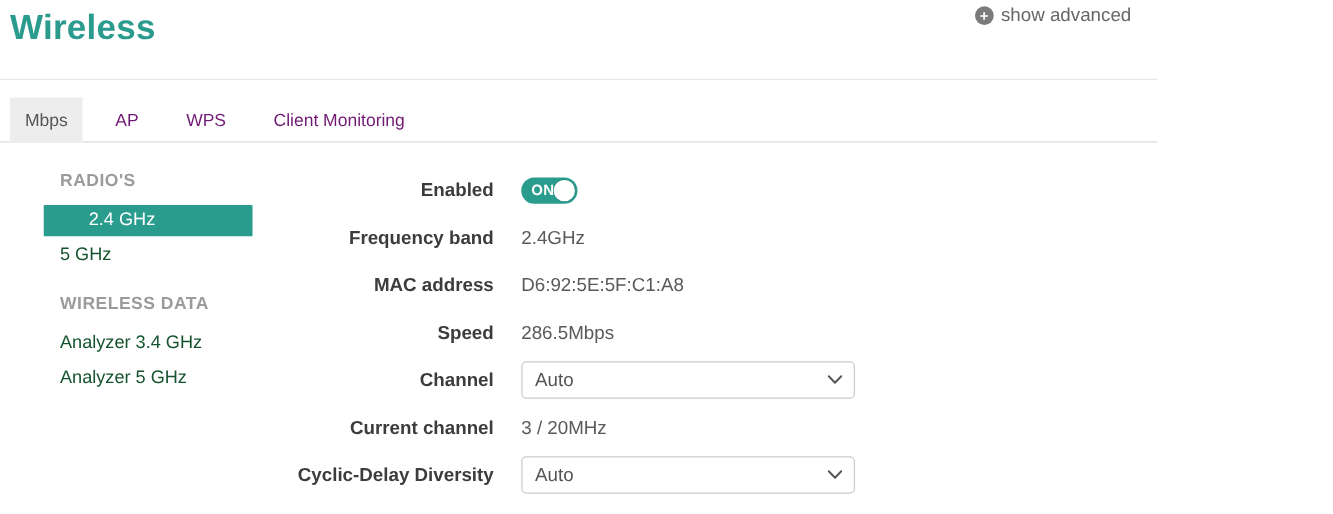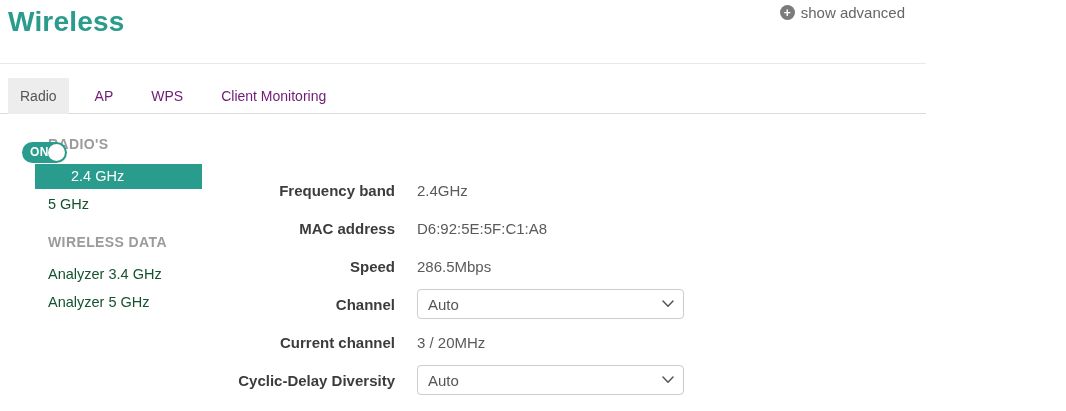--- a/index.html
+++ b/index.html
@@ -88,39 +88,40 @@
 
   <div class="header">
     <div class="page-title">Wireless</div>
     <div class="show-advanced">
       <span class="plus-circle">+</span>
       <span>show advanced</span>
     </div>
   </div>
 
   <div class="tabbar">
-    <div class="tab active">Radio</div>
+    <div class="tab active">Mbps</div>
     <div class="tab">AP</div>
     <div class="tab">WPS</div>
     <div class="tab">Client Monitoring</div>
   </div>
 
   <div class="sidebar">
     <div class="side-header">RADIO'S</div>
     <div class="side-item selected">2.4 GHz</div>
     <div class="side-item">5 GHz</div>
     <div class="side-gap"></div>
     <div class="side-header">WIRELESS DATA</div>
     <div class="side-item">Analyzer 3.4 GHz</div>
     <div class="side-item">Analyzer 5 GHz</div>
   </div>
 
   <div class="form">
 
     <div class="row">
+      <div class="row-label">Enabled</div>
       <div class="toggle">
         <span class="toggle-label">ON</span>
         <span class="toggle-knob"></span>
       </div>
     </div>
 
     <div class="row">
       <div class="row-label">Frequency band</div>
       <div class="row-value">2.4GHz</div>
     </div>

